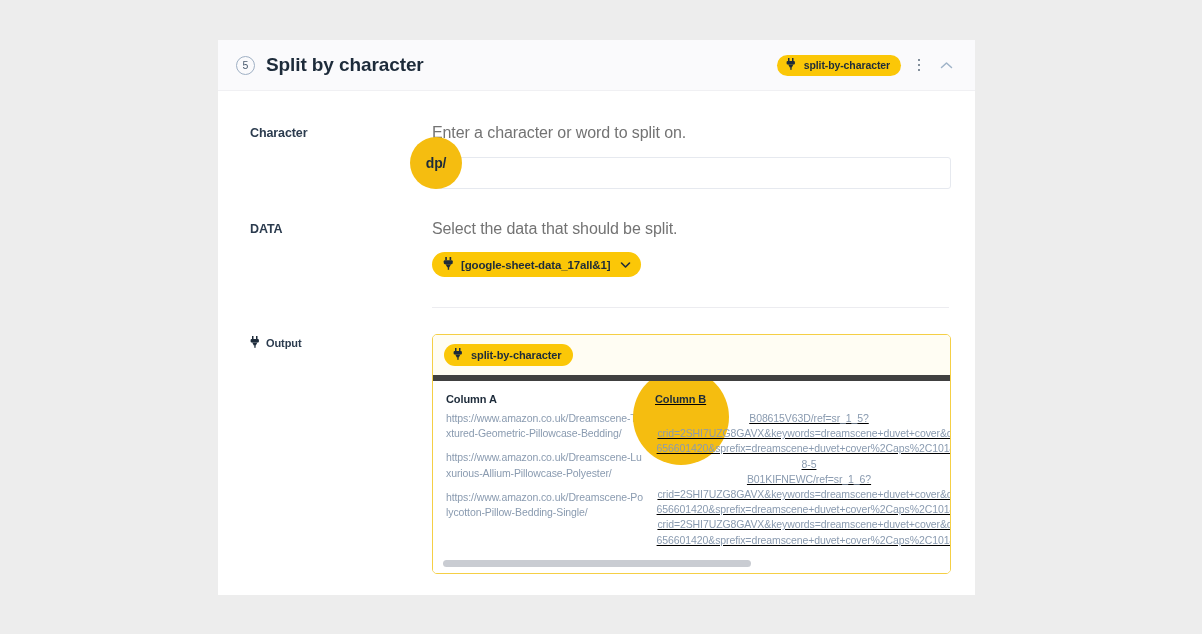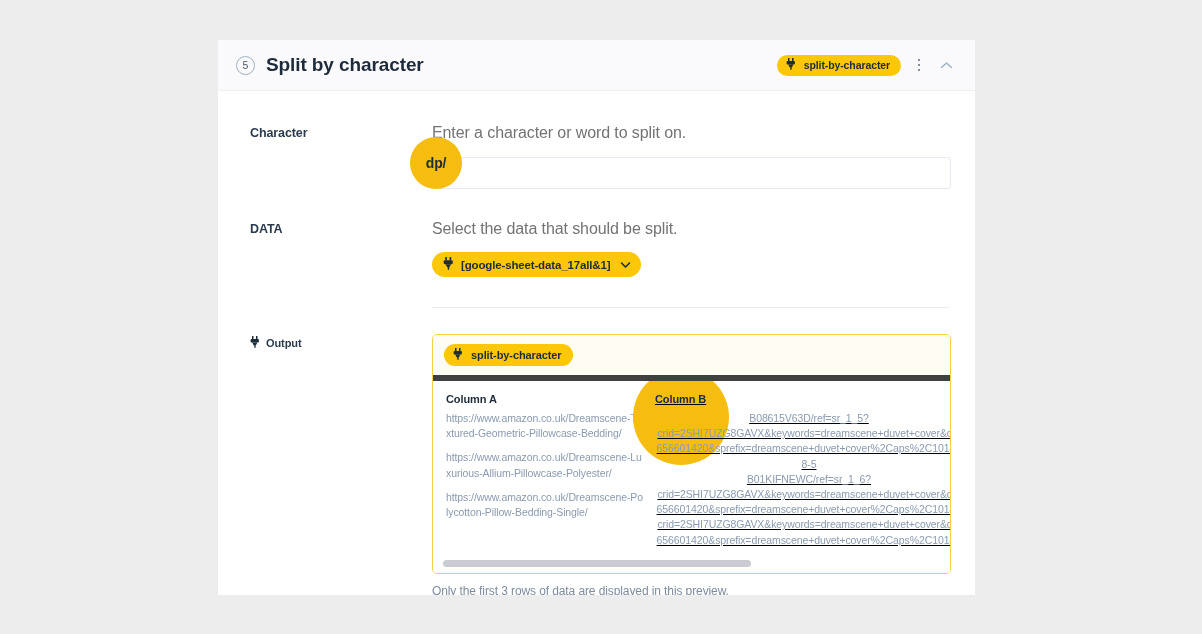--- a/index.html
+++ b/index.html
@@ -383,21 +383,20 @@
                 </div>
               </div>
             </div>
 
             <div class="hscroll">
               <div class="thumb"></div>
             </div>
           </div>
         </div>
 
-        <div class="preview-note">Only the first 3 rows of data are displayed in this preview.</div>
       </div>
     </div>
 
   </div>
 
   <div class="blob blob-char">
     <span>dp/</span>
   </div>
 </div>
 

